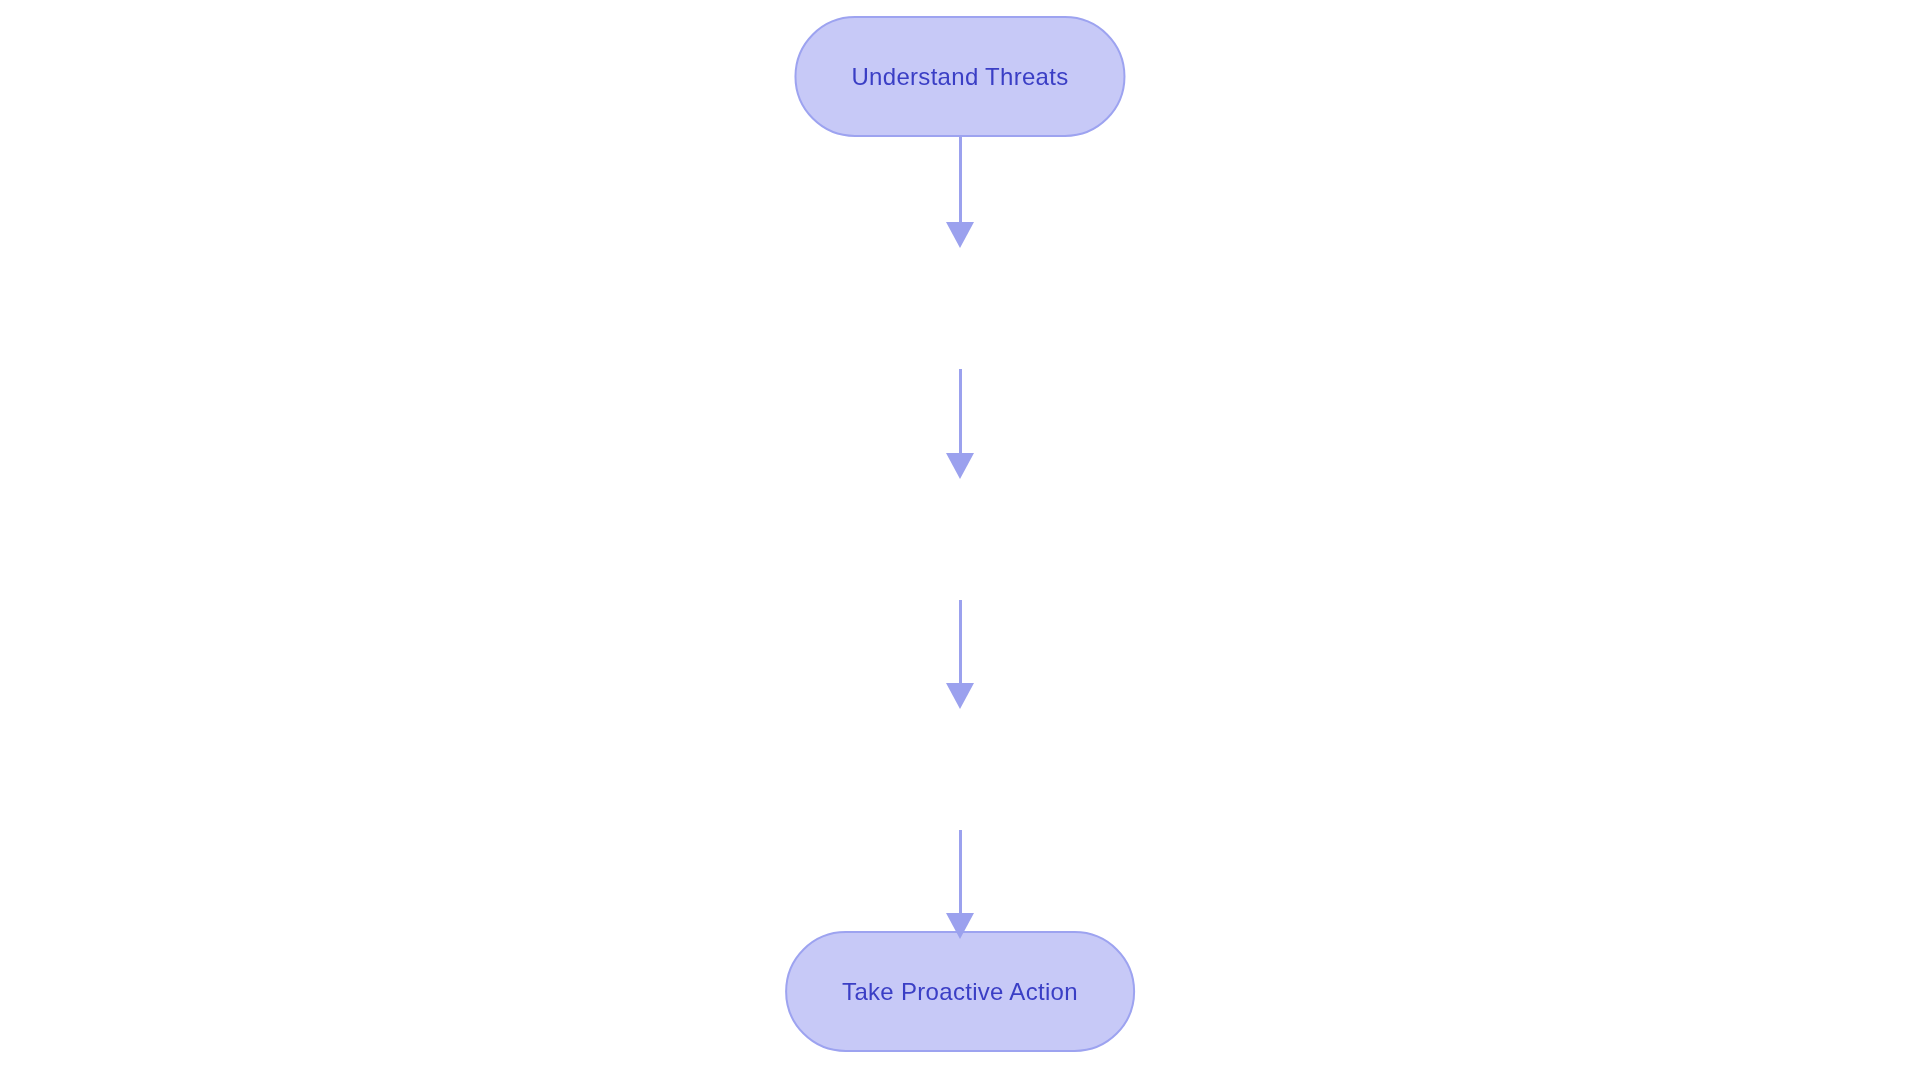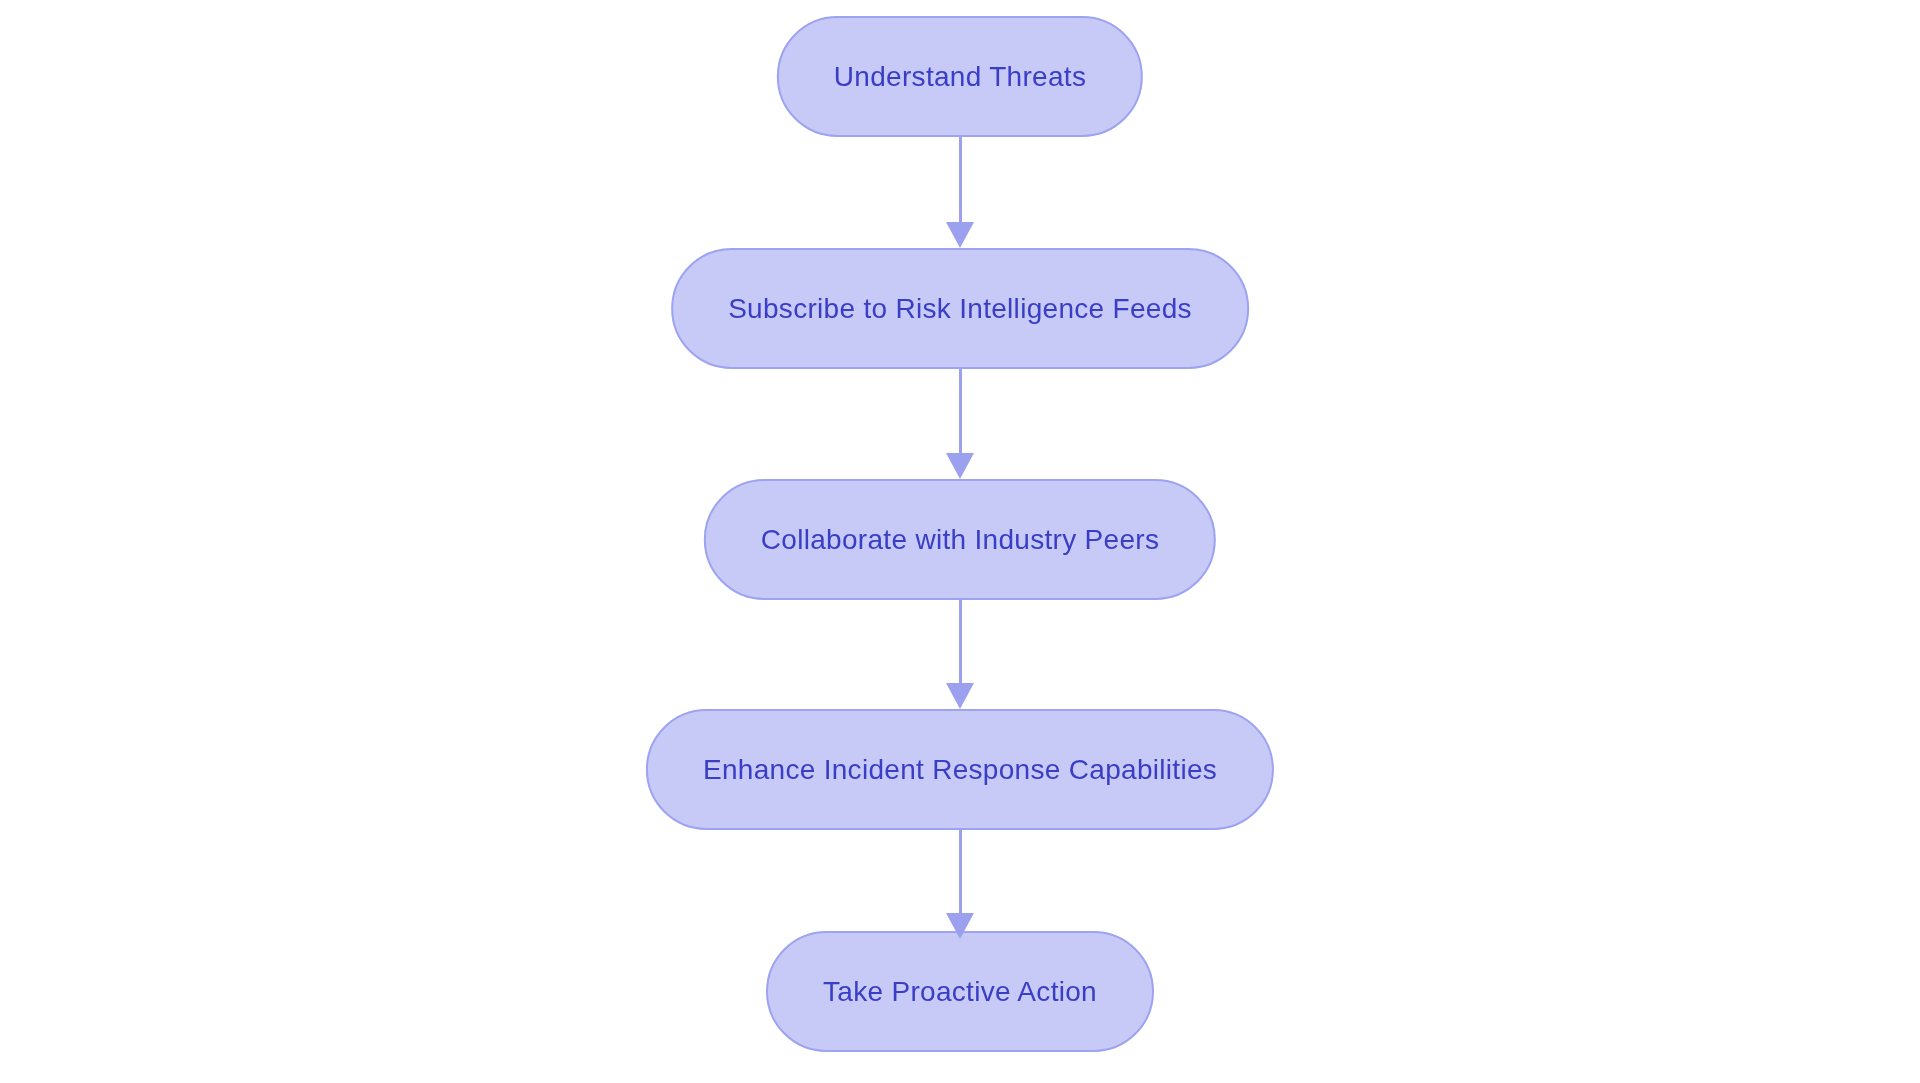--- a/index.html
+++ b/index.html
@@ -27,21 +27,21 @@
     padding: 0 55px;
     border-radius: 61px;
     background: var(--node-fill);
     border: 2px solid var(--node-border);
     display: flex;
     align-items: center;
     justify-content: center;
     white-space: nowrap;
   }
   .node-label {
-    font-size: 28px;
+    font-size: 24px;
     letter-spacing: 0.3px;
     color: var(--node-text);
   }
   .arrow {
     position: absolute;
     left: 50%;
     transform: translateX(-50%);
     width: 28px;
     display: flex;
     flex-direction: column;
@@ -61,29 +61,20 @@
     border-top: 26px solid var(--arrow-color);
   }
 </style>
 </head>
 <body>
 
 <div id="flowchart-canvas">
     <div class="node" style="top: 16px;">
       <span class="node-label">Understand Threats</span>
     </div>
-    <div class="node" style="top: 248px;">
-      <span class="node-label">Subscribe to Risk Intelligence Feeds</span>
-    </div>
-    <div class="node" style="top: 479px;">
-      <span class="node-label">Collaborate with Industry Peers</span>
-    </div>
-    <div class="node" style="top: 709px;">
-      <span class="node-label">Enhance Incident Response Capabilities</span>
-    </div>
     <div class="node" style="top: 931px;">
       <span class="node-label">Take Proactive Action</span>
     </div>
     <div class="arrow" style="top: 137px; height: 111px;">
       <div class="arrow-line"></div>
       <div class="arrow-head"></div>
     </div>
     <div class="arrow" style="top: 369px; height: 110px;">
       <div class="arrow-line"></div>
       <div class="arrow-head"></div>

